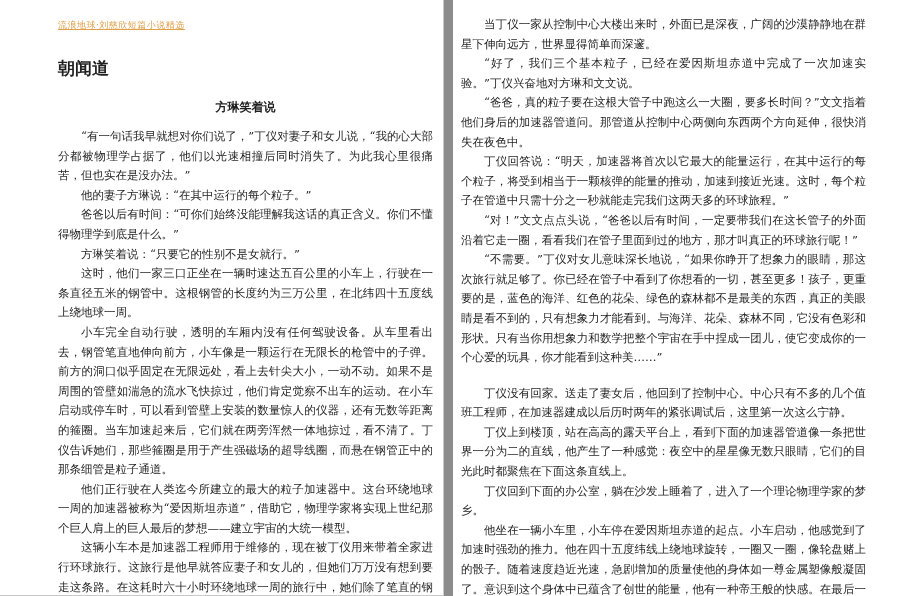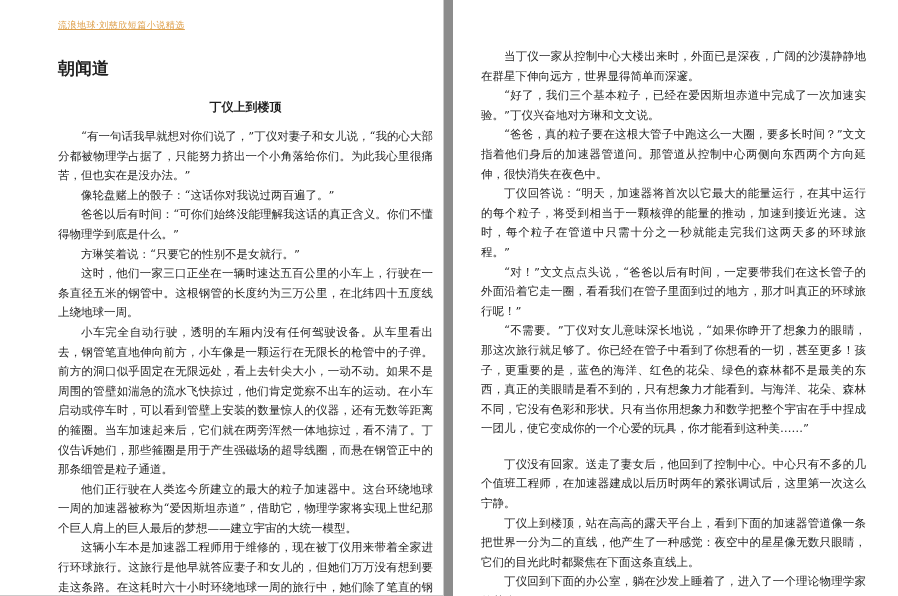--- a/index.html
+++ b/index.html
@@ -10,21 +10,21 @@
   }
   .spread{display:flex;width:898px;height:596px;}
   .page{background:#ffffff;box-sizing:border-box;}
   .page-left{
     width:444px;
     border-right:1px solid #c9c9c9;
     border-bottom:1px solid #c9c9c9;
     padding:13px 10px 0 58px;
   }
   .gutter{width:9px;background:#8c8c8c;flex:none;}
-  .page-right{flex:1;padding:15px 32px 0 28px;margin-top:32px;}
+  .page-right{flex:1;padding:15px 32px 0 8px;}
   .series-link{
     display:inline-block;
     font-size:9px;
     color:#dfa04b;
     text-decoration:underline;
     cursor:pointer;
     letter-spacing:0.5px;
   }
   .chapter-title{
     font-size:17px;font-weight:bold;
@@ -46,24 +46,24 @@
   .section-break{height:16px;}
 </style>
 </head>
 <body>
 
 <div class="spread">
 
   <div class="page page-left">
     <a class="series-link">流浪地球·刘慈欣短篇小说精选</a>
     <h1 class="chapter-title">朝闻道</h1>
-    <h2 class="section-title">丁仪上到楼顶</h2>
+    <h2 class="section-title">方琳笑着说</h2>
     <div class="bodytext">
-        <p>“有一句话我早就想对你们说了，”丁仪对妻子和女儿说，“我的心大部分都被物理学占据了，只能努力挤出一个小角落给你们。为此我心里很痛苦，但也实在是没办法。”</p>
-        <p>像轮盘赌上的骰子：“这话你对我说过两百遍了。”</p>
+        <p>“有一句话我早就想对你们说了，”丁仪对妻子和女儿说，“我的心大部分都被物理学占据了，他们以光速相撞后同时消失了。为此我心里很痛苦，但也实在是没办法。”</p>
+        <p>他的妻子方琳说：“在其中运行的每个粒子。”</p>
         <p>爸爸以后有时间：“可你们始终没能理解我这话的真正含义。你们不懂得物理学到底是什么。”</p>
         <p>方琳笑着说：“只要它的性别不是女就行。”</p>
         <p>这时，他们一家三口正坐在一辆时速达五百公里的小车上，行驶在一条直径五米的钢管中。这根钢管的长度约为三万公里，在北纬四十五度线上绕地球一周。</p>
         <p>小车完全自动行驶，透明的车厢内没有任何驾驶设备。从车里看出去，钢管笔直地伸向前方，小车像是一颗运行在无限长的枪管中的子弹。前方的洞口似乎固定在无限远处，看上去针尖大小，一动不动。如果不是周围的管壁如湍急的流水飞快掠过，他们肯定觉察不出车的运动。在小车启动或停车时，可以看到管壁上安装的数量惊人的仪器，还有无数等距离的箍圈。当车加速起来后，它们就在两旁浑然一体地掠过，看不清了。丁仪告诉她们，那些箍圈是用于产生强磁场的超导线圈，而悬在钢管正中的那条细管是粒子通道。</p>
         <p>他们正行驶在人类迄今所建立的最大的粒子加速器中。这台环绕地球一周的加速器被称为“爱因斯坦赤道”，借助它，物理学家将实现上世纪那个巨人肩上的巨人最后的梦想——建立宇宙的大统一模型。</p>
         <p>这辆小车本是加速器工程师用于维修的，现在被丁仪用来带着全家进行环球旅行。这旅行是他早就答应妻子和女儿的，但她们万万没有想到要走这条路。在这耗时六十小时环绕地球一周的旅行中，她们除了笔直的钢管什么都没看到。不过，方琳和文文还是很高兴很满足，至少在这两天多时间里，全家人难得地聚在一起。</p>
       </div>
   </div>
 
   <div class="gutter"></div>

